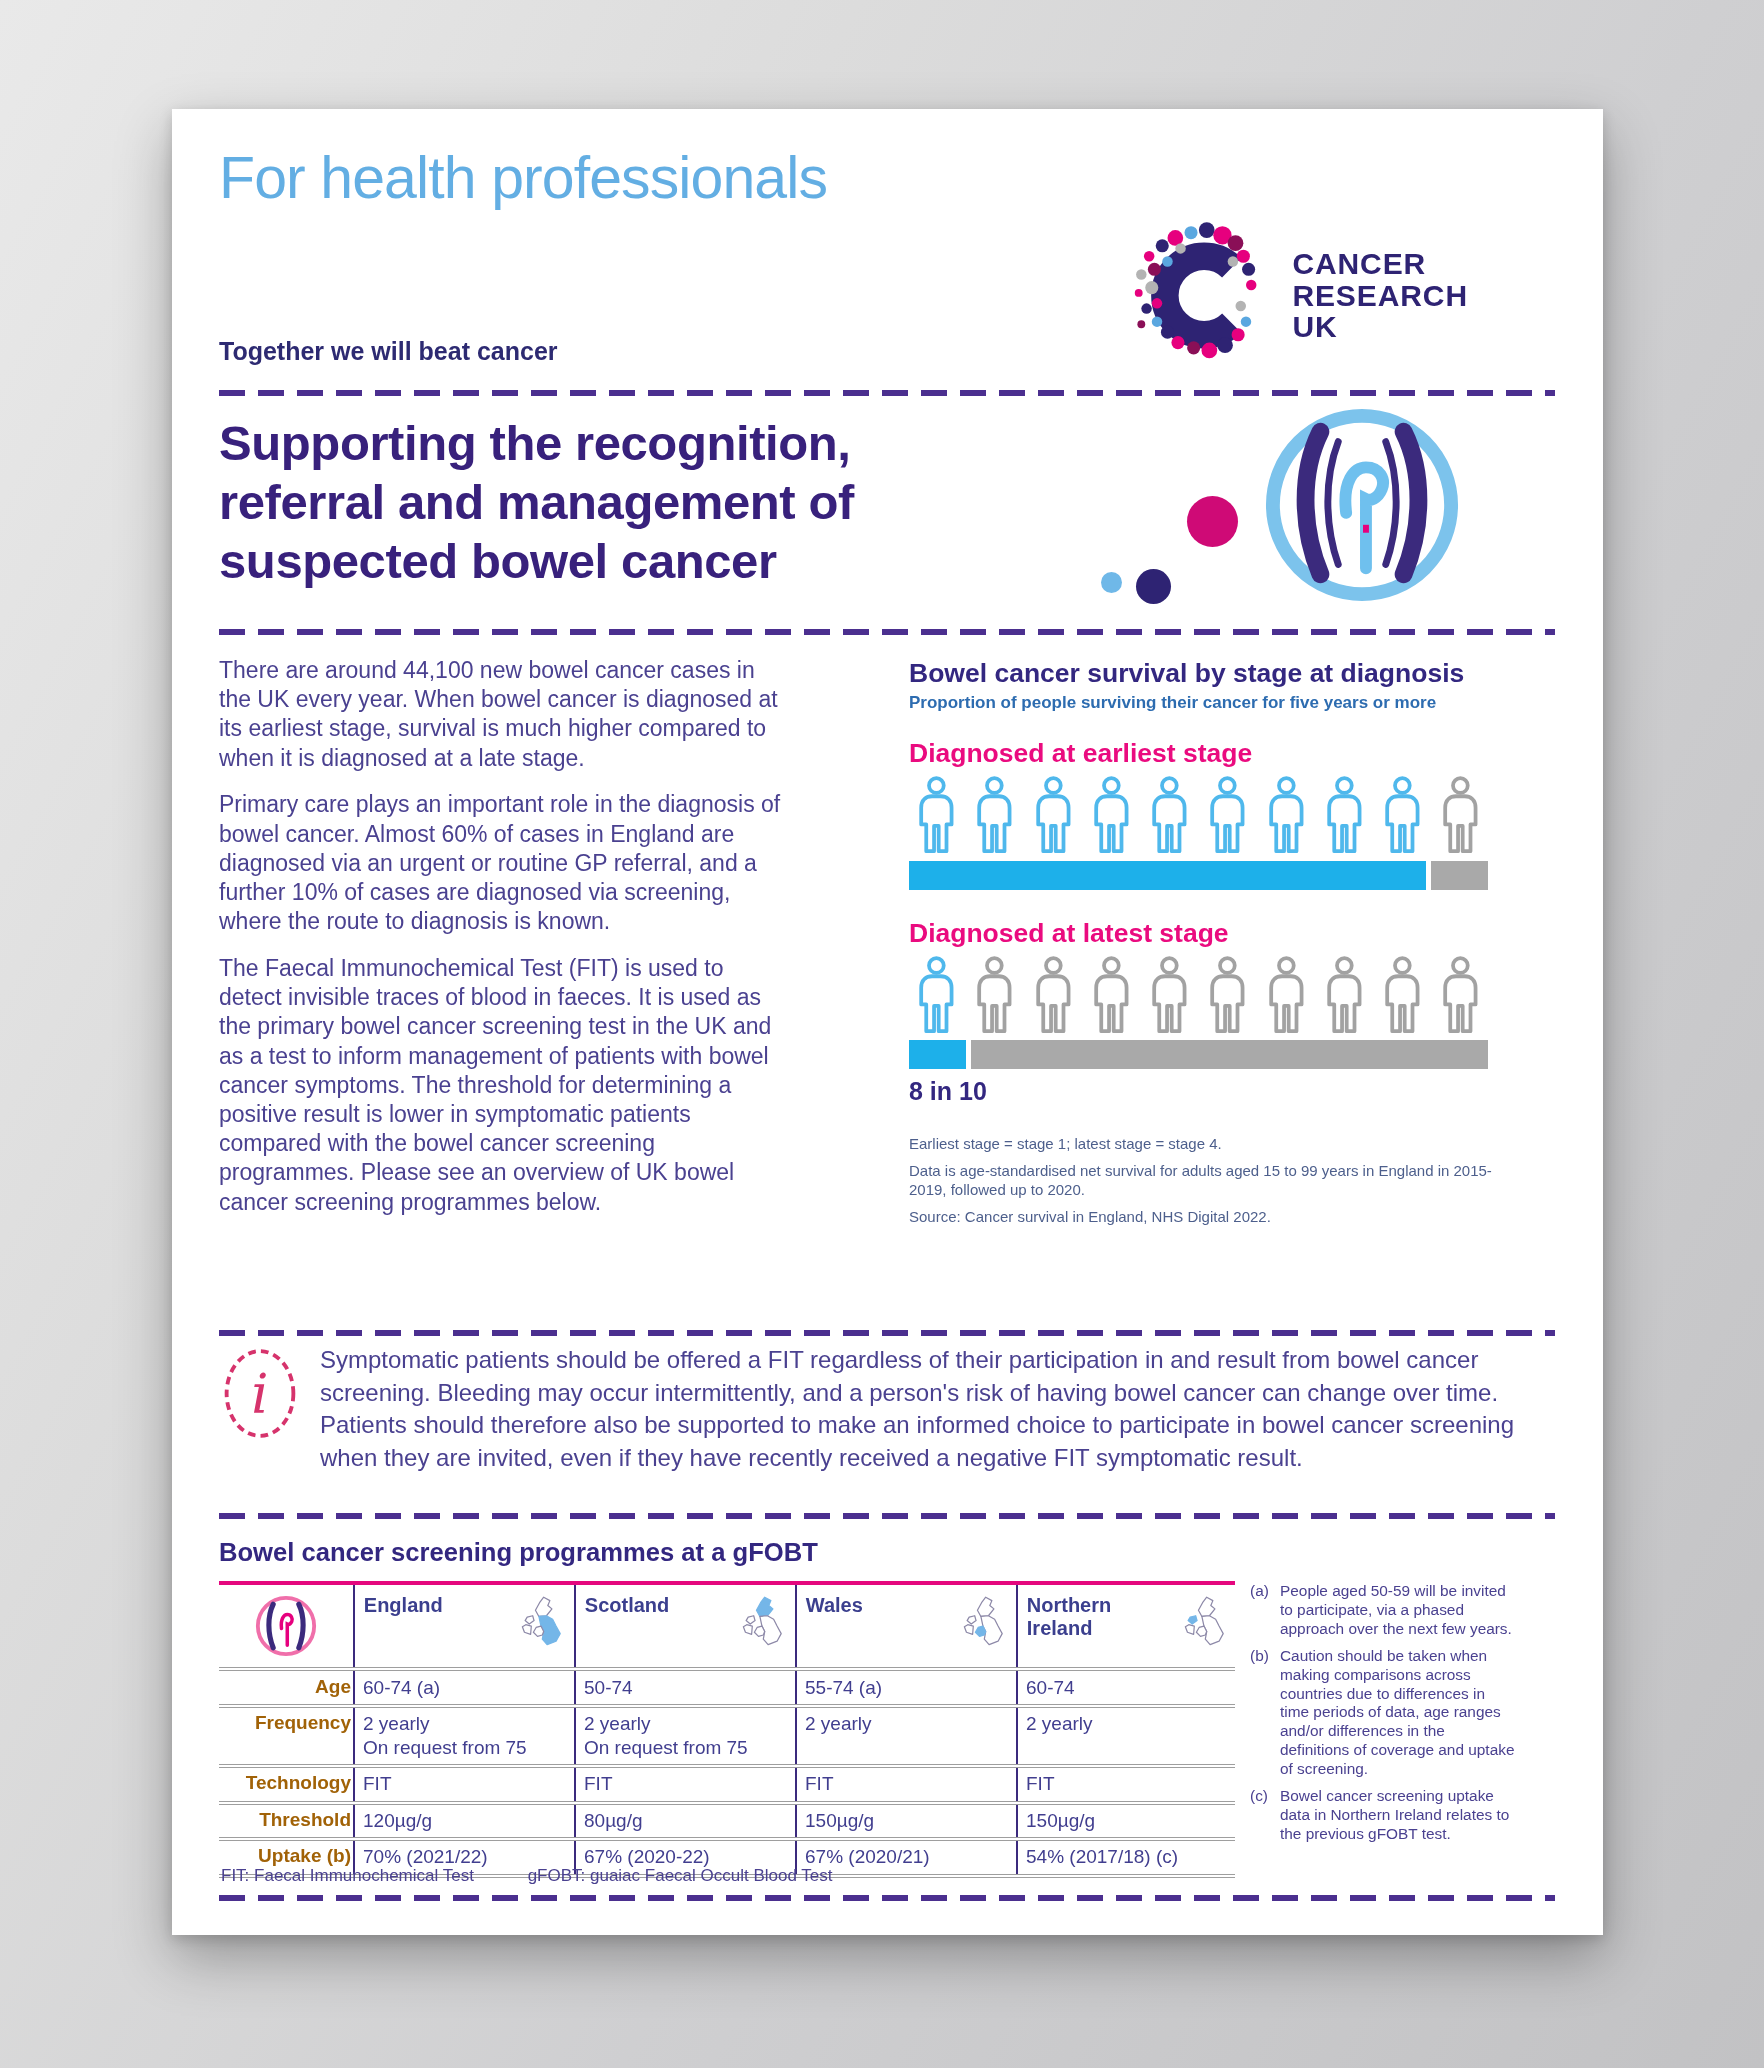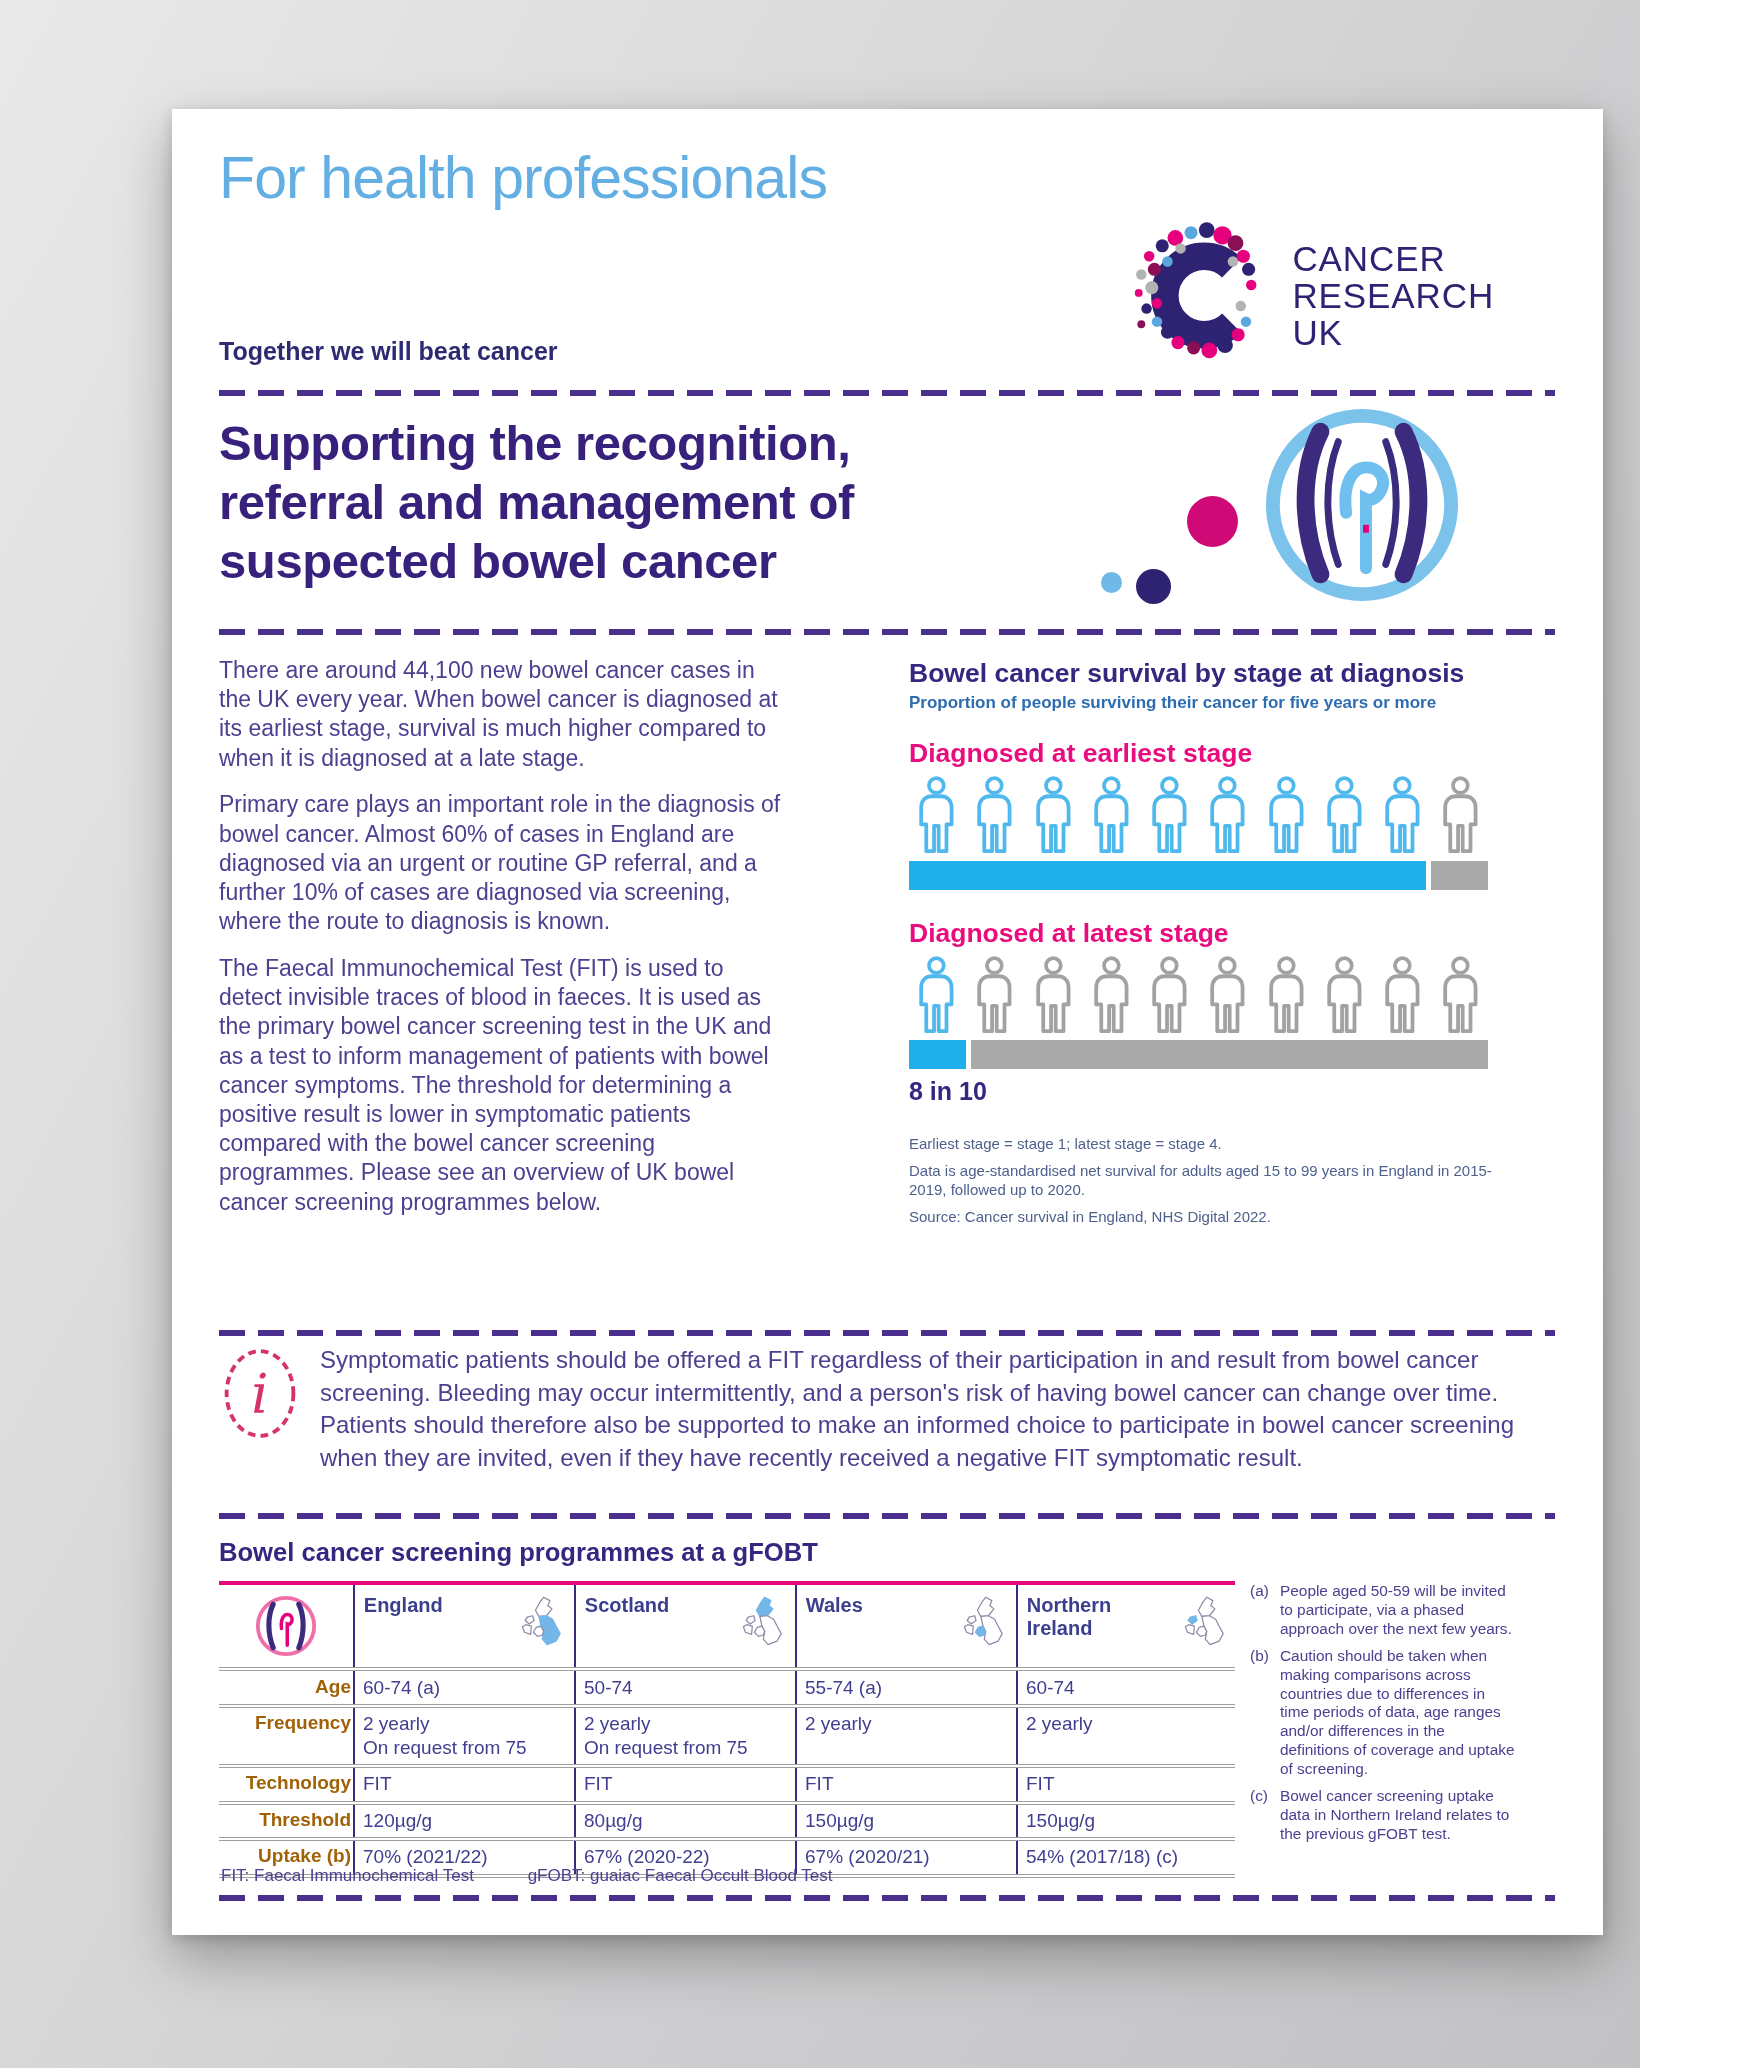--- a/index.html
+++ b/index.html
@@ -1,25 +1,25 @@
 <!DOCTYPE html>
 <html style="font-size:14px"><head>
 <meta charset="utf-8">
 <style>
   html,body{margin:0;padding:0;}
-  .canvas{position:relative;width:1640px;height:2069px;overflow:hidden;
+  .canvas{position:relative;width:1764px;height:2069px;overflow:hidden;
     background:linear-gradient(118deg,#e9e9e9 0%,#dcdcdc 30%,#cfcfd1 60%,#c2c2c4 100%);
     font-family:"Liberation Sans",sans-serif;}
   .page{position:absolute;left:172px;top:109px;width:1431px;height:1826px;background:#ffffff;
     box-shadow:0 23px 53px rgba(0,0,0,.30),0 4.4px 12.4px rgba(0,0,0,.16);}
   
   .audience{position:absolute;left:47px;top:35px;font-size:59px;font-weight:500;color:#63aee3;letter-spacing:-0.9px;}
   .logo{position:absolute;left:951px;top:108px;display:flex;align-items:center;}
   .logo svg{width:157px;height:157px;}
-  .logo-text{margin-left:12.4px;font-size:35px;font-weight:normal;color:#2e2373;line-height:1.06;letter-spacing:0.9px;}
+  .logo-text{margin-left:12.4px;font-size:30px;font-weight:bold;color:#2e2373;line-height:1.06;letter-spacing:0.9px;}
   .tagline{position:absolute;left:47px;top:228px;font-size:25px;font-weight:bold;color:#2d2a72;}
   .drule{position:absolute;left:47px;width:1336px;height:6.2px;
     background-image:repeating-linear-gradient(90deg,#4b2f8f 0 26.5px,transparent 26.5px 39px);}
   .r1{top:281px}.r2{top:520px}.r3{top:1221px}.r4{top:1404px}.r5{top:1786px}
   
   .doc-title{position:absolute;left:47px;top:305px;width:706px;font-size:49px;font-weight:bold;color:#38217c;line-height:1.2;letter-spacing:-0.4px;}
   .dot{position:absolute;border-radius:50%;}
   .dot-blue{left:929px;top:463px;width:21px;height:21px;background:#6fb8e8;}
   .dot-purple{left:964px;top:460px;width:35px;height:35px;background:#2e2373;}
   .dot-magenta{left:1015px;top:387px;width:51px;height:51px;background:#cf0a76;}

